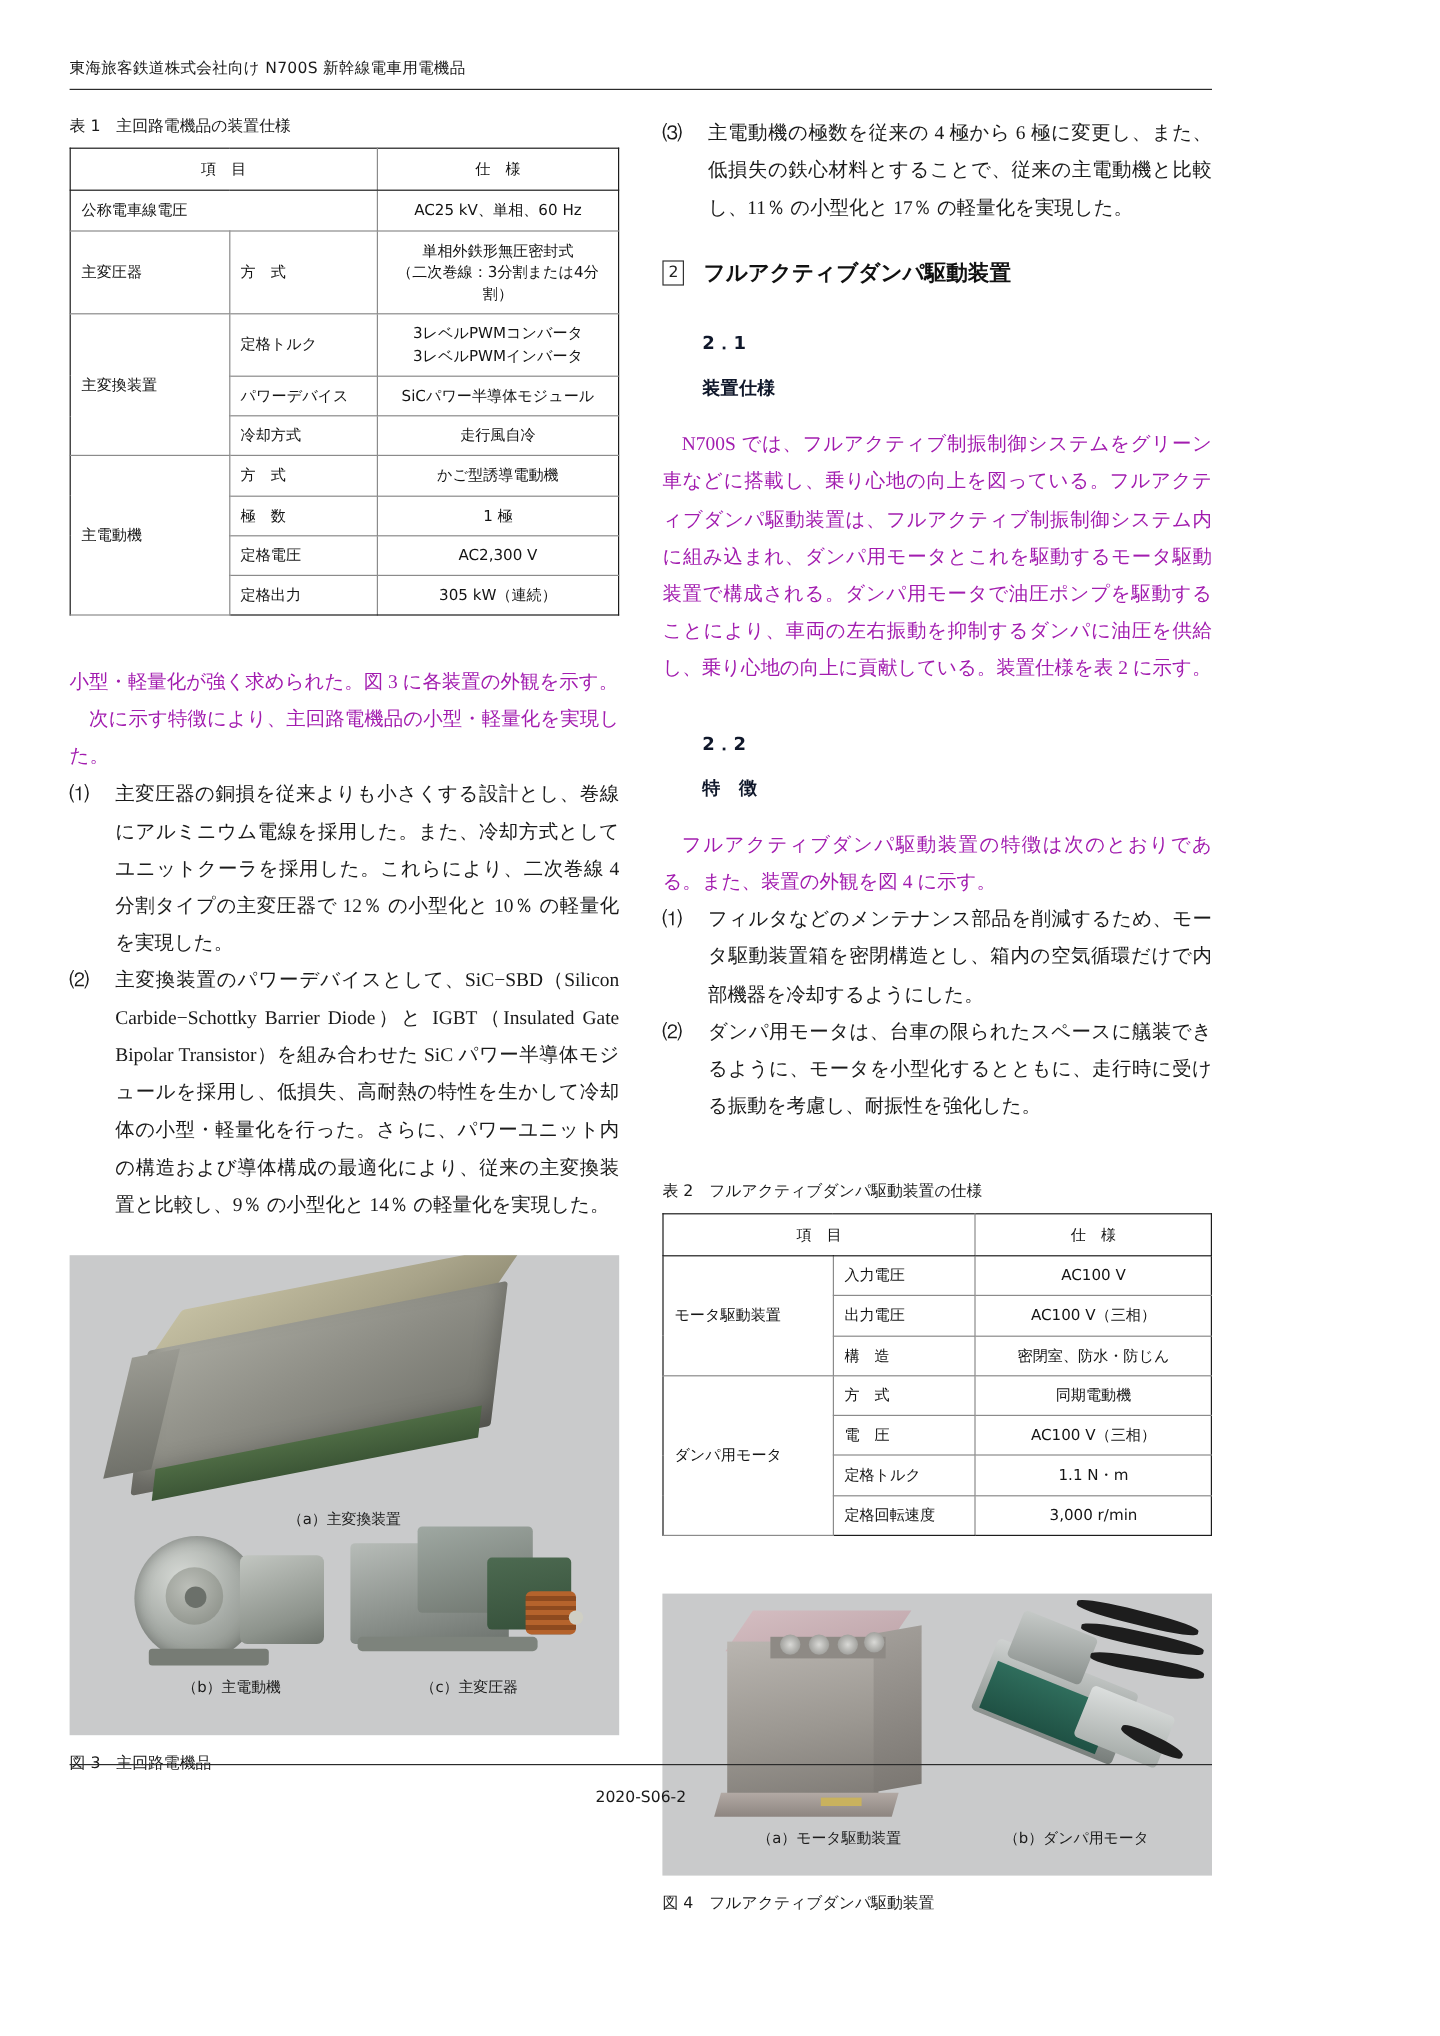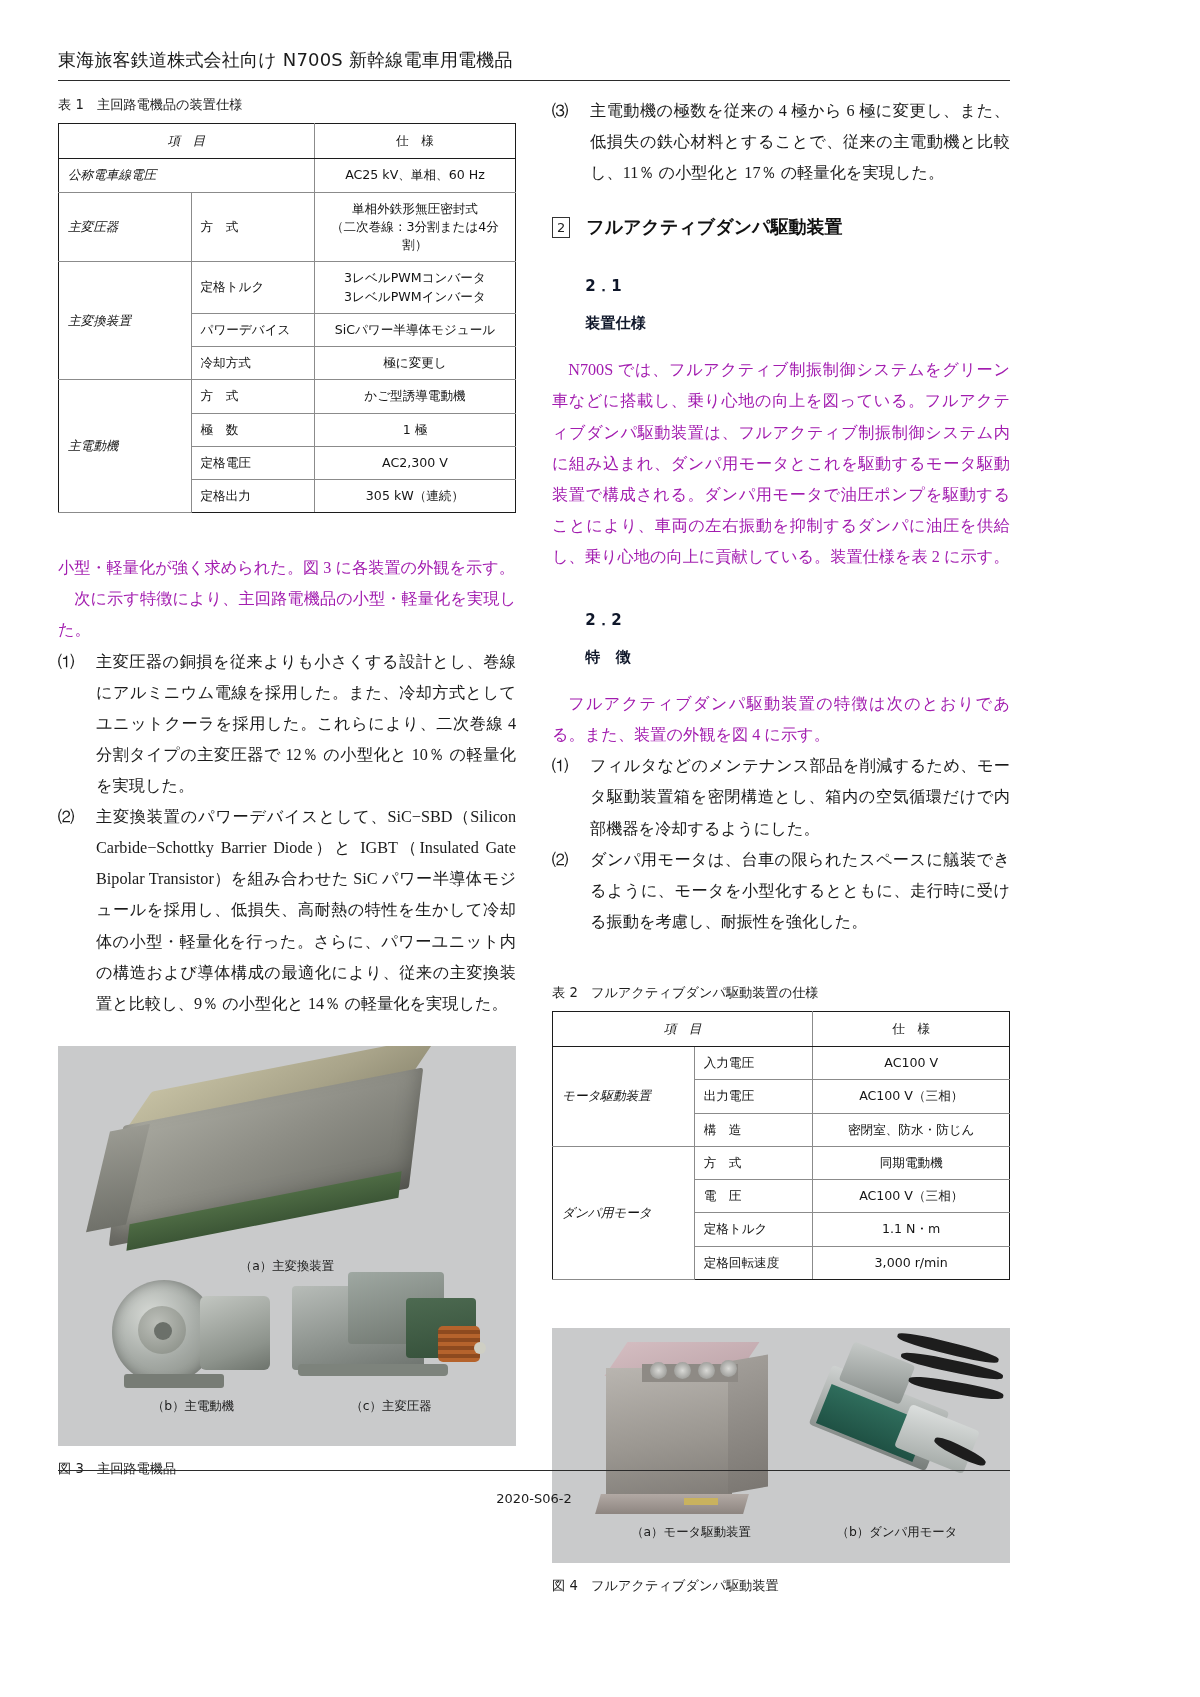--- a/index.html
+++ b/index.html
@@ -22,21 +22,21 @@
 
   
   .page-header {
     position: absolute;
     left: 58px;
     top: 48px;
     width: 952px;
   }
   .page-header .htext {
     font-family: "DejaVu Sans", "Liberation Sans", sans-serif;
-    font-size: 18px;
+    font-size: 13px;
     letter-spacing: 0.2px;
     color: #1b1b1b;
     padding-bottom: 8px;
   }
   .page-header .hrule {
     border-bottom: 1.6px solid #2b2b2b;
     width: 100%;
   }
 
   
@@ -129,21 +129,21 @@
     vertical-align: middle;
     line-height: 1.45;
   }
   table.spec tr.head td {
     border-top: 1.9px solid #1c1c1c;
     border-bottom: 1.9px solid #1c1c1c;
     text-align: center;
     padding: 8px 9px;
   }
   table.spec tr.lastrow td { border-bottom: 1.9px solid #1c1c1c; }
-  table.spec td.outerL { border-left: 1.2px solid #1c1c1c; font-style: italic; }
+  table.spec td.outerL { border-left: 1.2px solid #1c1c1c; }
   table.spec td.outerR { border-right: 1.2px solid #1c1c1c; }
   td.c { text-align: center; }
   td.l { text-align: left; }
 
   
   .figbox {
     background: #c9cacb;
     position: relative;
     overflow: hidden;
   }
@@ -290,21 +290,21 @@
           <td class="l">定格トルク</td>
           <td class="outerR c" style="white-space:pre-line;">3レベルPWMコンバータ
 3レベルPWMインバータ</td>
         </tr>
         <tr>
           <td class="l">パワーデバイス</td>
           <td class="outerR c">SiCパワー半導体モジュール</td>
         </tr>
         <tr>
           <td class="l">冷却方式</td>
-          <td class="outerR c">極に変更し</td>
+          <td class="outerR c">走行風自冷</td>
         </tr>
 
         <tr>
           <td class="outerL l" rowspan="4">主電動機</td>
           <td class="l">方　式</td>
           <td class="outerR c">かご型誘導電動機</td>
         </tr>
         <tr>
           <td class="l">極　数</td>
           <td class="outerR c">1 極</td>

